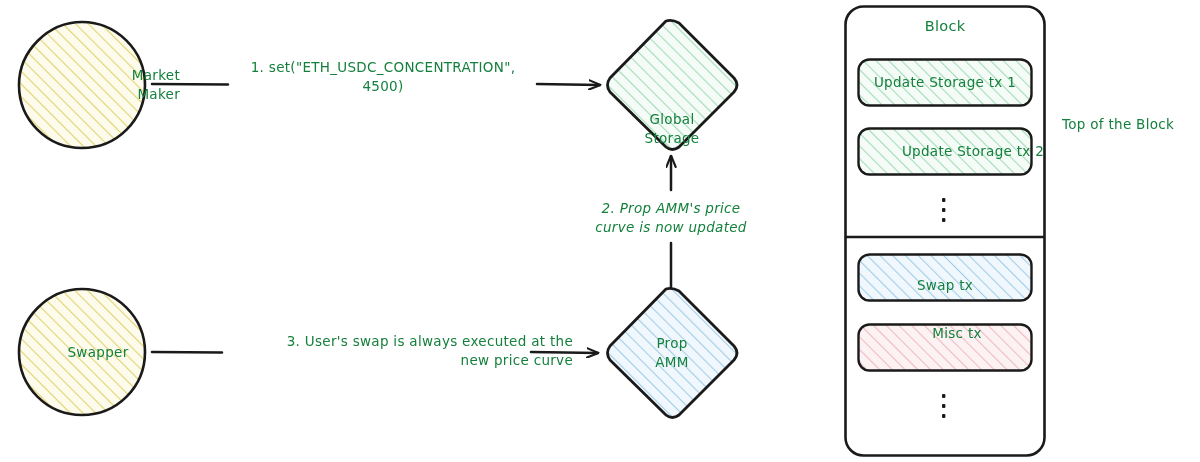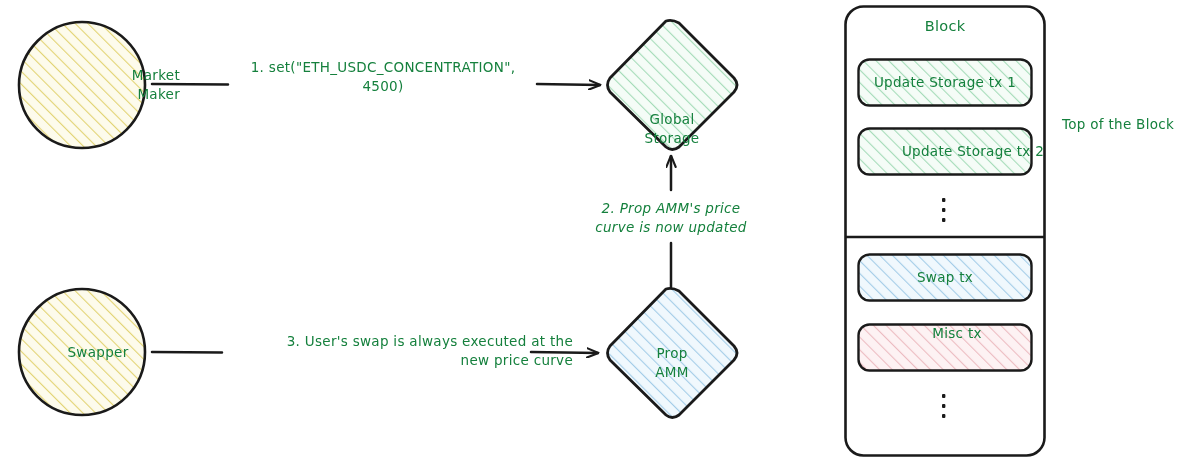--- a/index.html
+++ b/index.html
@@ -129,35 +129,35 @@
 </svg>
 
 <div class="lbl node-lbl" style="left:16px;  top:66px;  width:164px;text-align:right;">Market
 Maker</div>
 
 <div class="lbl node-lbl" style="left:16px;  top:343px; width:164px;">Swapper</div>
 
 <div class="lbl node-lbl" style="left:592px; top:66px;  width:160px;margin-top:44px;">Global
 Storage</div>
 
-<div class="lbl node-lbl" style="left:592px; top:344px; width:160px;">Prop
+<div class="lbl node-lbl" style="left:592px; top:334px; width:160px;">Prop
 AMM</div>
 
 <div class="lbl edge-lbl" style="left:203px; top:58px;  width:360px;">1. set("ETH_USDC_CONCENTRATION",
 4500)</div>
 
 <div class="lbl edge-lbl" style="left:570px; top:199px; width:202px;font-style:italic;">2. Prop AMM's price
 curve is now updated</div>
 
 <div class="lbl edge-lbl" style="left:193px; top:332px; width:380px;text-align:right;">3. User's swap is always executed at the
 new price curve</div>
 
 <div class="lbl title-lbl" style="left:845px; top:17px; width:200px;">Block</div>
 
 <div class="lbl" style="left:858px; top:73px; width:174px;">Update Storage tx 1</div>
 
 <div class="lbl" style="left:886px; top:142px; width:174px;">Update Storage tx 2</div>
 
-<div class="lbl" style="left:858px; top:268px; width:174px;">Swap tx</div>
+<div class="lbl" style="left:858px; top:276px; width:174px;">Swap tx</div>
 
 <div class="lbl" style="left:858px; top:324px; width:174px;padding-left:12px;">Misc tx</div>
 
 <div class="lbl" style="left:1062px; top:115px; width:148px; text-align:left;">Top of the Block</div>
 
 </body></html>

